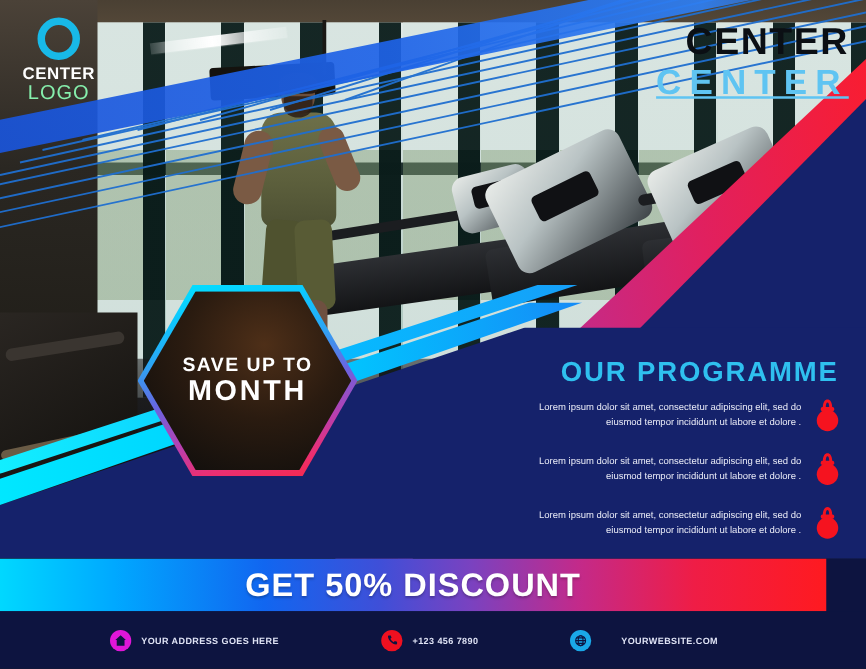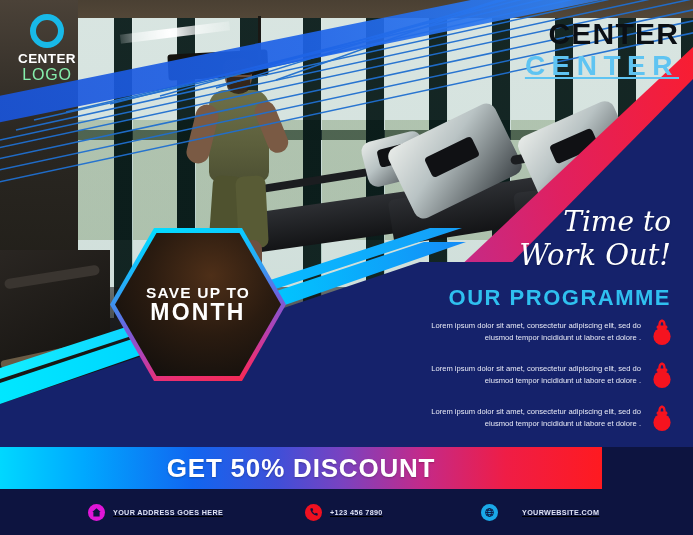--- a/index.html
+++ b/index.html
@@ -286,44 +286,43 @@
     gap:8px; margin-bottom:15px;
   }
   .prog-text {
     color:#e8eaf6; font-size:7.6px; line-height:1.62;
     text-align:right; width:238px;
   }
   .kb { width:26px; height:28px; flex:0 0 26px; }
 
   
   .banner {
-    position:absolute; left:0; top:447px; width:602px; height:42px;
+    position:absolute; left:0; top:447px; width:661px; height:42px;
     background:linear-gradient(90deg,#00d8ff 0%, #00a8ff 14%, #1166f0 32%,
                #3f4fd8 46%, #7a42c0 57%, #c32a8a 70%, #ef1d46 84%, #ff1a20 100%);
     display:flex; align-items:center; justify-content:center;
   }
   .banner-txt {
     color:#fff; font-size:26px; font-weight:bold; letter-spacing:.8px;
     text-shadow:0 1px 2px rgba(0,0,0,.25);
   }
 
   
   .footer {
     position:absolute; left:0; top:489px; width:693px; height:46px;
     background:#0d1440;
     display:flex; align-items:center;
   }
   .f-item {
     display:flex; align-items:center; gap:8px;
     position:absolute;
-    text-decoration:underline;
   }
   .f-1 { left:88px; }
   .f-2 { left:305px; }
-  .f-3 { left:481px;gap:24px; }
+  .f-3 { left:456px;gap:24px; }
   .f-ico {
     width:17px; height:17px; border-radius:50%;
     display:flex; align-items:center; justify-content:center;
     flex:0 0 17px;
   }
   .ico-home { background:#e016d8; }
   .ico-phone{ background:#ef1020; }
   .ico-web  { background:#1aa8e8; }
   .f-txt {
     color:#dfe3f5; font-size:7.2px; font-weight:bold; letter-spacing:.35px;
@@ -420,24 +419,20 @@
 
   <div class="hex-wrap">
     <div class="hex-outer"></div>
     <div class="hex-inner"></div>
     <div class="hex-text">
       <div class="hex-save">SAVE UP TO</div>
       <div class="hex-month">MONTH</div>
     </div>
   </div>
 
-  <div class="headline">
-    <span class="l1">Time to</span>
-    <span class="l2">Work Out!</span>
-  </div>
 
   <div class="section-title">OUR PROGRAMME</div>
 
   <div class="prog-list">
 
     <div class="prog-item">
       <div class="prog-text">Lorem ipsum dolor sit amet, consectetur adipiscing elit, sed do eiusmod tempor incididunt ut labore et dolore .</div>
       <svg class="kb" viewBox="0 0 26 28">
         <path d="M9.2 8.4 C9.2 3.6 11 1.6 13 1.6 C15 1.6 16.8 3.6 16.8 8.4 L14.4 8.4 C14.4 5.2 13.8 4.0 13 4.0 C12.2 4.0 11.6 5.2 11.6 8.4 Z" fill="#f5131f"></path>
         <rect x="7.6" y="7.6" width="10.8" height="3.4" rx="1.4" fill="#f5131f"></rect>

